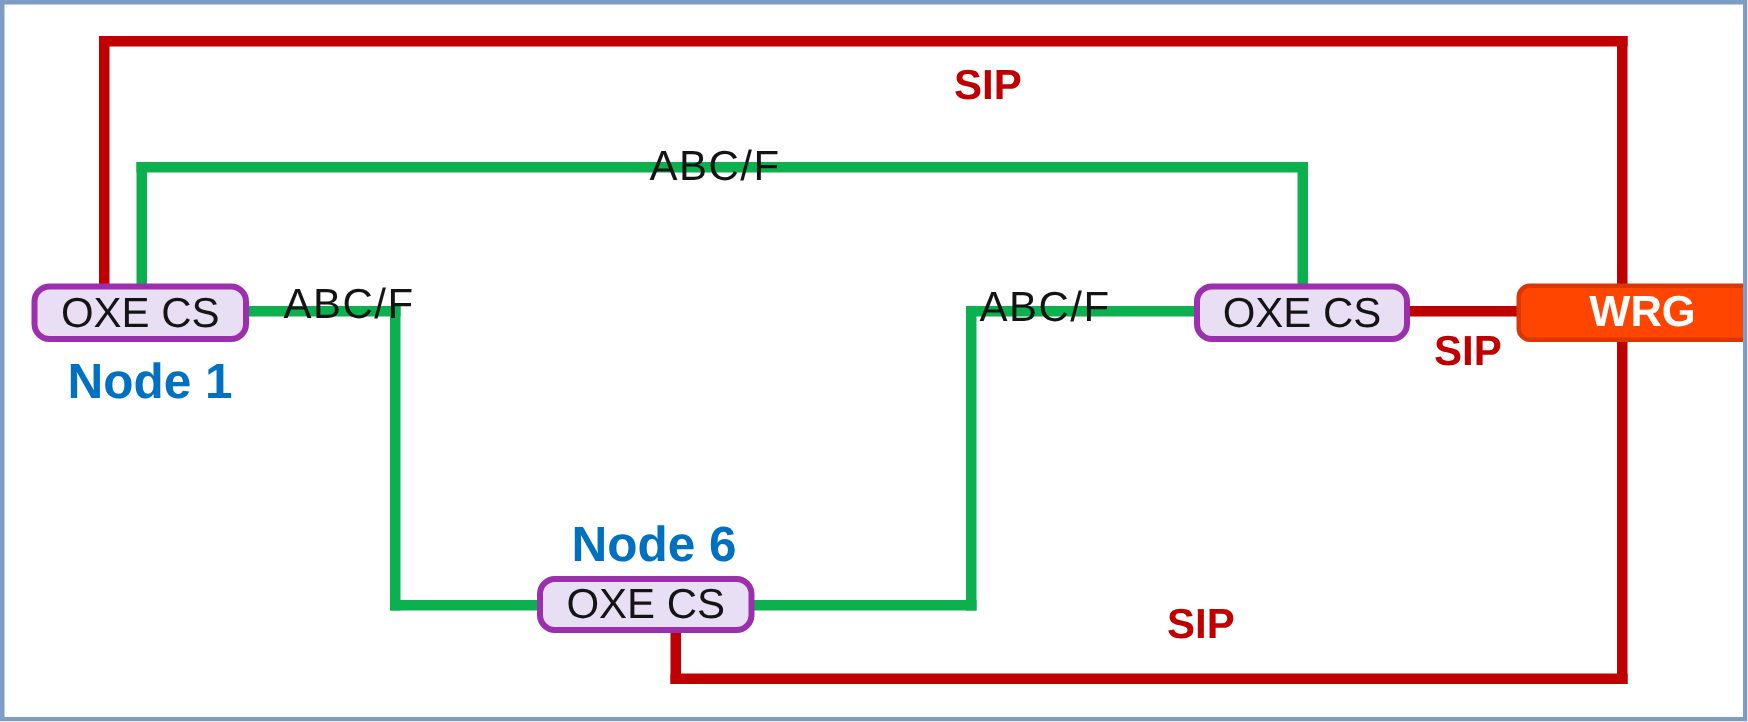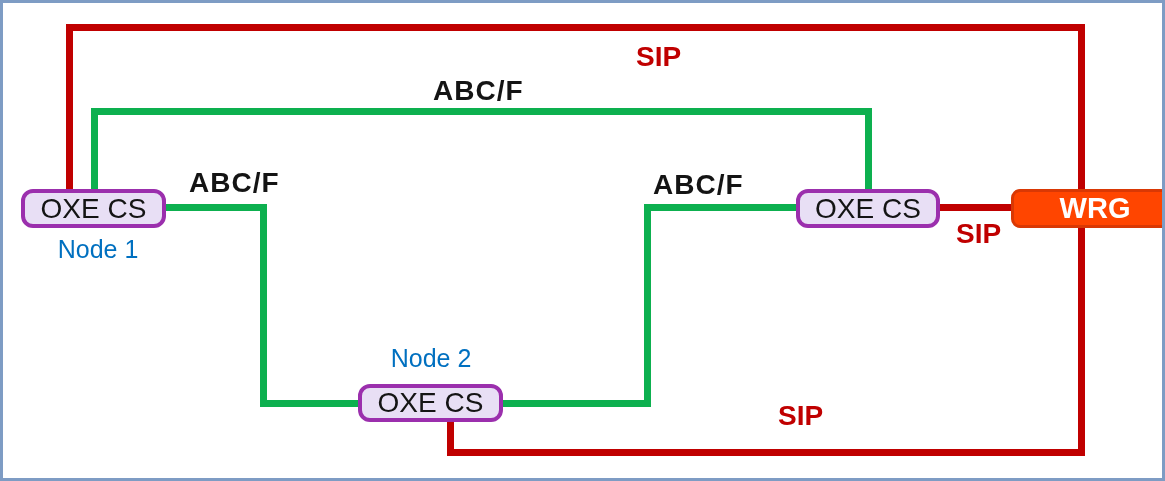--- a/index.html
+++ b/index.html
@@ -73,22 +73,22 @@
   }
 
   
   .lbl {
     position: absolute; z-index: 3;
     white-space: nowrap;
     font-size: 28px;
     line-height: 1;
   }
   .lbl-sip  { color: #c00000; font-weight: 600; }
-  .lbl-abcf { color: #141414; font-weight: 700; letter-spacing: 1px; }
-  .lbl-node { color: #0070c0; font-weight: normal; font-size: 25px; }
+  .lbl-abcf { color: #141414; font-weight: 400; letter-spacing: 1px; margin-top: 20px; }
+  .lbl-node { color: #0070c0; font-weight: bold; font-size: 33px; }
 
   .sip-top     { left: 633px; top: 40px;  }
   .abcf-top    { left: 430px; top: 74px;  }
   .abcf-n1     { left: 186px; top: 166px; }
   .abcf-n3     { left: 650px; top: 168px; }
   .sip-right   { left: 953px; top: 217px; }
   .sip-bottom  { left: 775px; top: 399px; }
 
   .name-node1  { left: 42px;  top: 234px; width: 106px; text-align: center; }
   .name-node2  { left: 378px; top: 343px; width: 100px; text-align: center; }
@@ -130,15 +130,15 @@
   </div>
 
   <span class="lbl lbl-sip sip-top">SIP</span>
   <span class="lbl lbl-abcf abcf-top">ABC/F</span>
   <span class="lbl lbl-abcf abcf-n1">ABC/F</span>
   <span class="lbl lbl-abcf abcf-n3">ABC/F</span>
   <span class="lbl lbl-sip sip-right">SIP</span>
   <span class="lbl lbl-sip sip-bottom">SIP</span>
 
   <span class="lbl lbl-node name-node1">Node 1</span>
-  <span class="lbl lbl-node name-node2">Node 2</span>
+  <span class="lbl lbl-node name-node2">Node 6</span>
 
 </div>
 
 </body></html>

